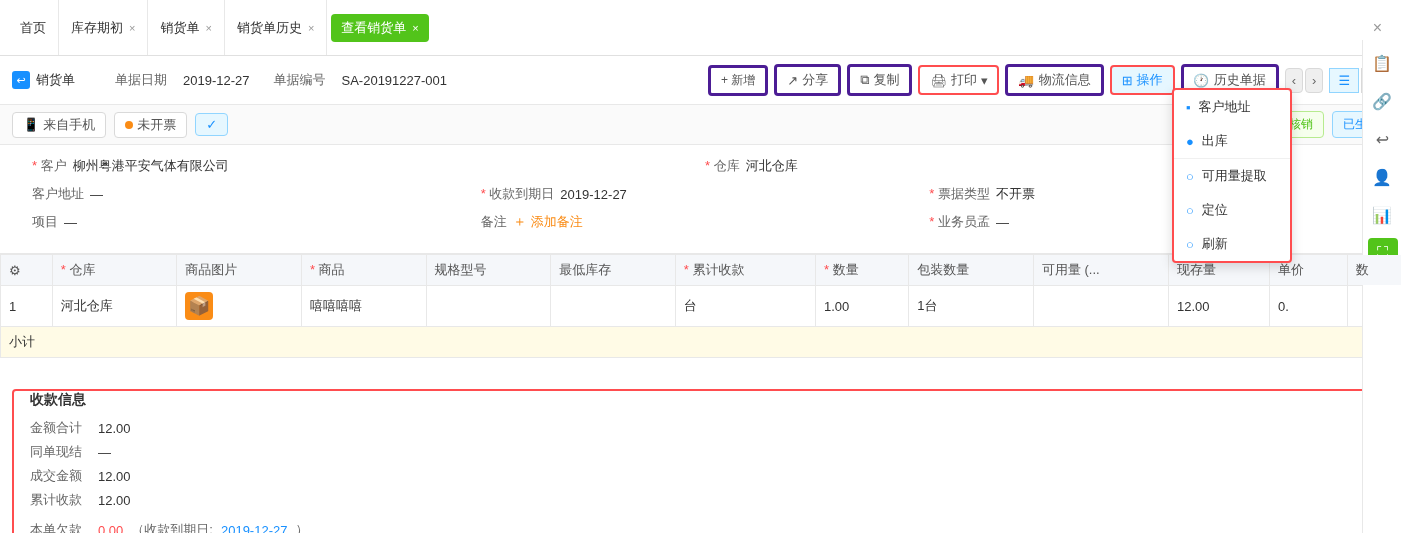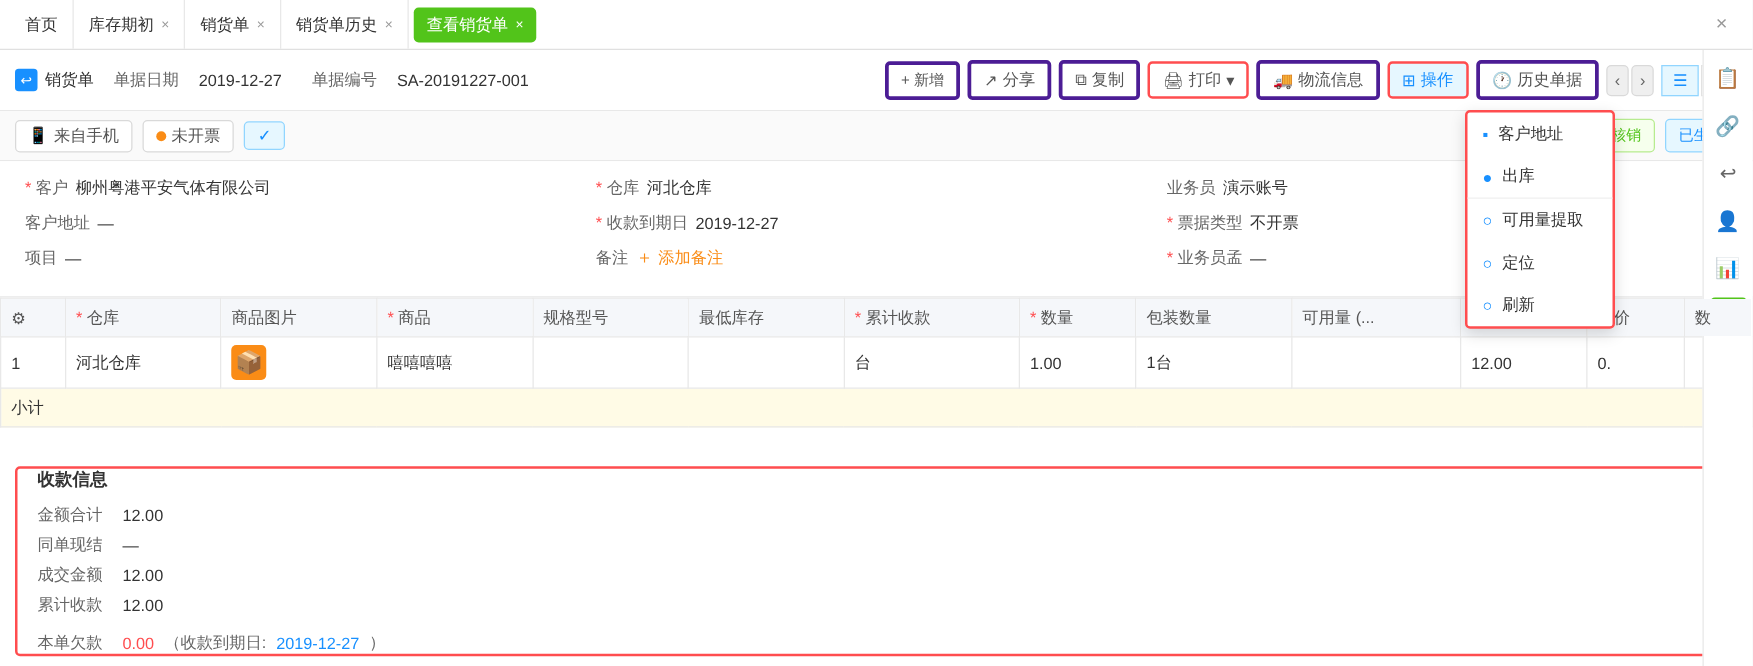--- a/index.html
+++ b/index.html
@@ -1,21 +1,21 @@
 <!DOCTYPE html>
 <html><head>
   <meta charset="utf-8">
   <style>
     * { box-sizing: border-box; margin: 0; padding: 0; font-family: 'Microsoft YaHei', sans-serif; font-size: 13px; }
     body { background: #f0f2f5; width: 1402px; height: 533px; overflow: hidden; position: relative; }
 
     
     .tab-bar {
       display: flex; align-items: center; background: #fff; border-bottom: 1px solid #e0e0e0;
-      height: 40px; padding: 0 8px; position: relative;
+      height: 56px; padding: 0 8px; position: relative;
     }
     .tab {
       display: flex; align-items: center; padding: 0 12px; height: 100%; cursor: pointer;
       font-size: 13px; color: #333; border-right: 1px solid #e8e8e8; white-space: nowrap;
     }
     .tab .close-icon { margin-left: 6px; color: #999; font-size: 11px; cursor: pointer; }
     .tab.highlight { background: #52c41a; color: #fff; border-radius: 4px; margin: 6px 4px; height: 28px; padding: 0 10px; border: none; }
     .tab.highlight .close-icon { color: #fff; }
     .tab-spacer { flex: 1; }
     .tab-close-btn { margin-left: auto; padding: 0 12px; cursor: pointer; font-size: 16px; color: #999; }
@@ -58,21 +58,21 @@
       display: flex; align-items: center; gap: 4px; padding: 3px 10px;
       border: 1px solid #d9d9d9; border-radius: 4px; cursor: pointer;
       color: #555; background: #fff; font-size: 12px;
     }
     .sub-btn .dot { width: 8px; height: 8px; border-radius: 50%; }
     .sub-btn .dot.orange { background: #fa8c16; }
     .sub-btn.confirm { background: #e6f7ff; border-color: #91d5ff; color: #1890ff; }
     .sub-btn-spacer { flex: 1; }
 
     
-    .form-area { padding: 12px 20px; background: #fff; flex-shrink: 0; }
+    .form-area { padding: 12px 32px; background: #fff; flex-shrink: 0; }
     .form-row { display: flex; align-items: center; margin-bottom: 10px; gap: 8px; flex-wrap: nowrap; }
     .form-field { display: flex; align-items: center; gap: 6px; flex: 1; min-width: 0; }
     .field-label { color: #666; white-space: nowrap; font-size: 13px; flex-shrink: 0; }
     .field-label.required::before { content: '* '; color: #ff4d4f; }
     .field-value { color: #333; white-space: nowrap; font-size: 13px; }
     .add-note { display: flex; align-items: center; gap: 4px; color: #fa8c16; cursor: pointer; font-size: 13px; }
     .add-note-icon { color: #fa8c16; font-size: 14px; }
 
     
     .table-area { flex: 1; overflow: auto; border-top: 1px solid #e8e8e8; }
@@ -161,21 +161,21 @@
 <div class="main-content">
 
   <div class="doc-header">
     <div class="doc-title">
       <div class="doc-title-icon">
         <span style="color:#fff;font-size:11px;">↩</span>
       </div>
       <span>销货单</span>
     </div>
     <div class="doc-meta">
-      <span style="color:#666;">单据日期</span>
+      <span style="color:#666;margin-left:24px;">单据日期</span>
       <span>2019-12-27</span>
       <span style="color:#666;margin-left:8px;">单据编号</span>
       <span>SA-20191227-001</span>
     </div>
     <div class="doc-actions">
       <button class="action-btn">+ 新增</button>
       <button class="action-btn">
         <span>↗</span>
         <span>分享</span>
       </button>
@@ -230,24 +230,20 @@
 
   <div class="form-area">
     <div class="form-row">
       <div class="form-field">
         <span class="field-label required">客户</span>
         <span class="field-value">柳州粤港平安气体有限公司</span>
       </div>
       <div class="form-field">
         <span class="field-label required">仓库</span>
         <span class="field-value">河北仓库</span>
-      </div>
-      <div class="form-field">
-        <span class="field-label">业务员</span>
-        <span class="field-value">演示账号</span>
       </div>
     </div>
     <div class="form-row">
       <div class="form-field">
         <span class="field-label">客户地址</span>
         <span class="field-value">—</span>
       </div>
       <div class="form-field">
         <span class="field-label required">收款到期日</span>
         <span class="field-value">2019-12-27</span>

